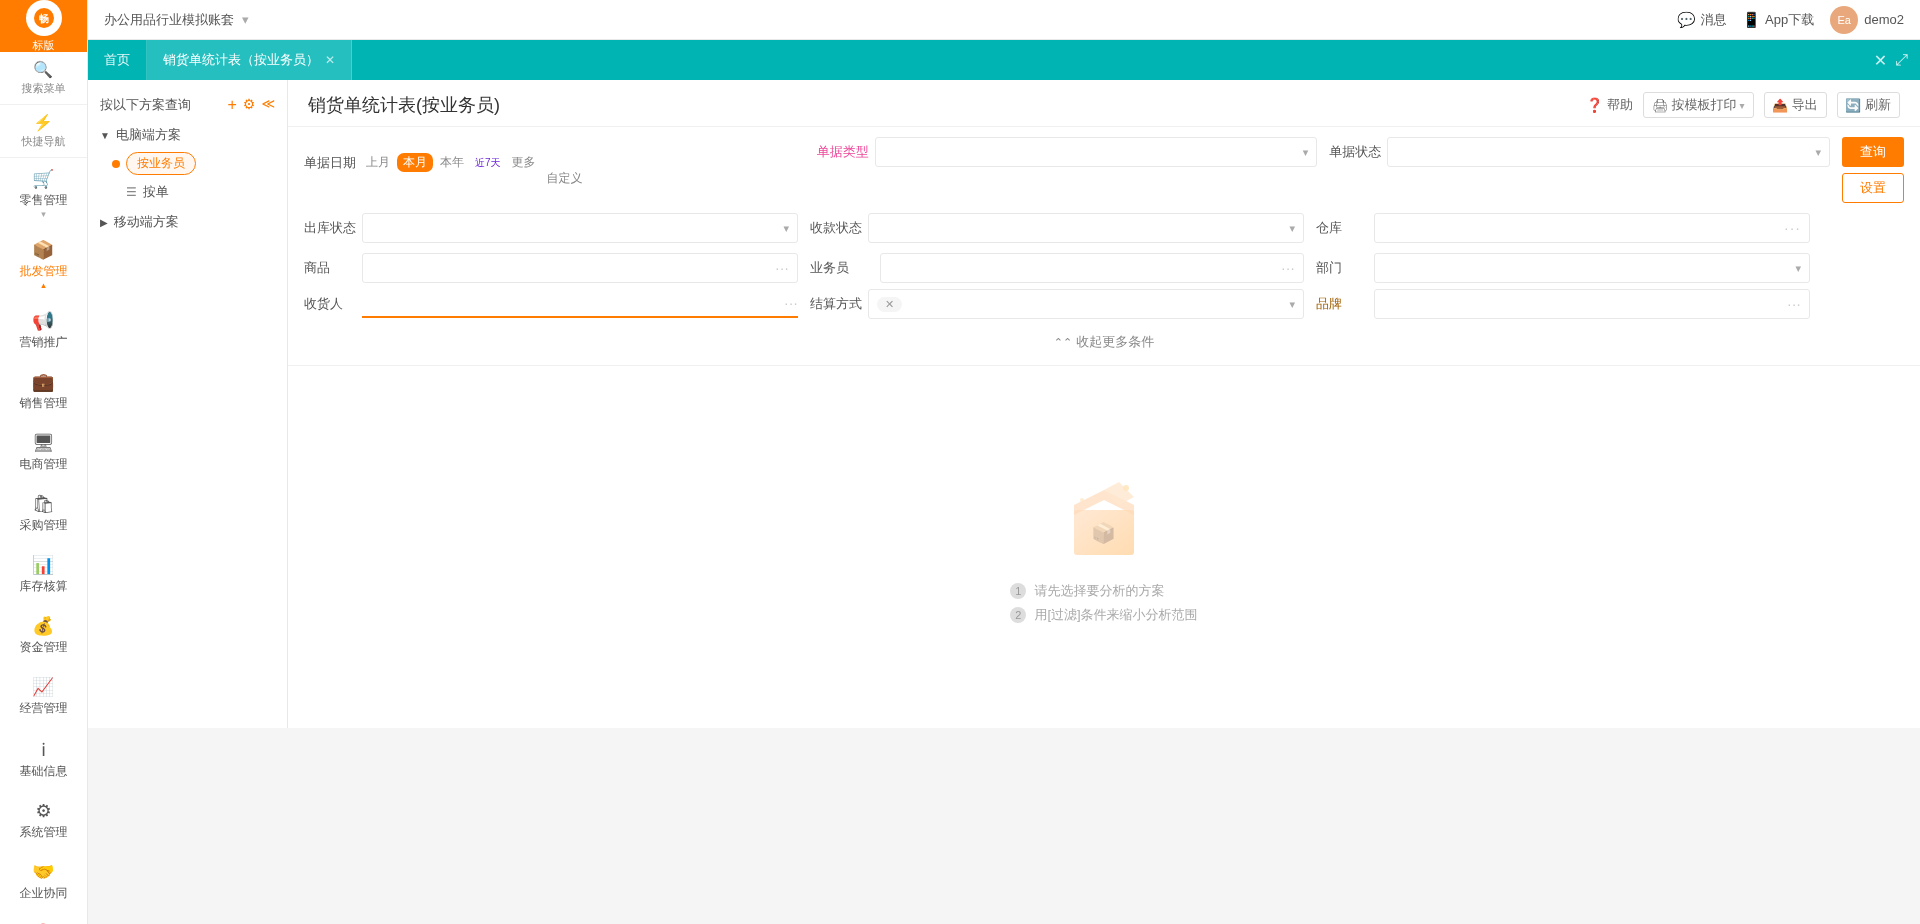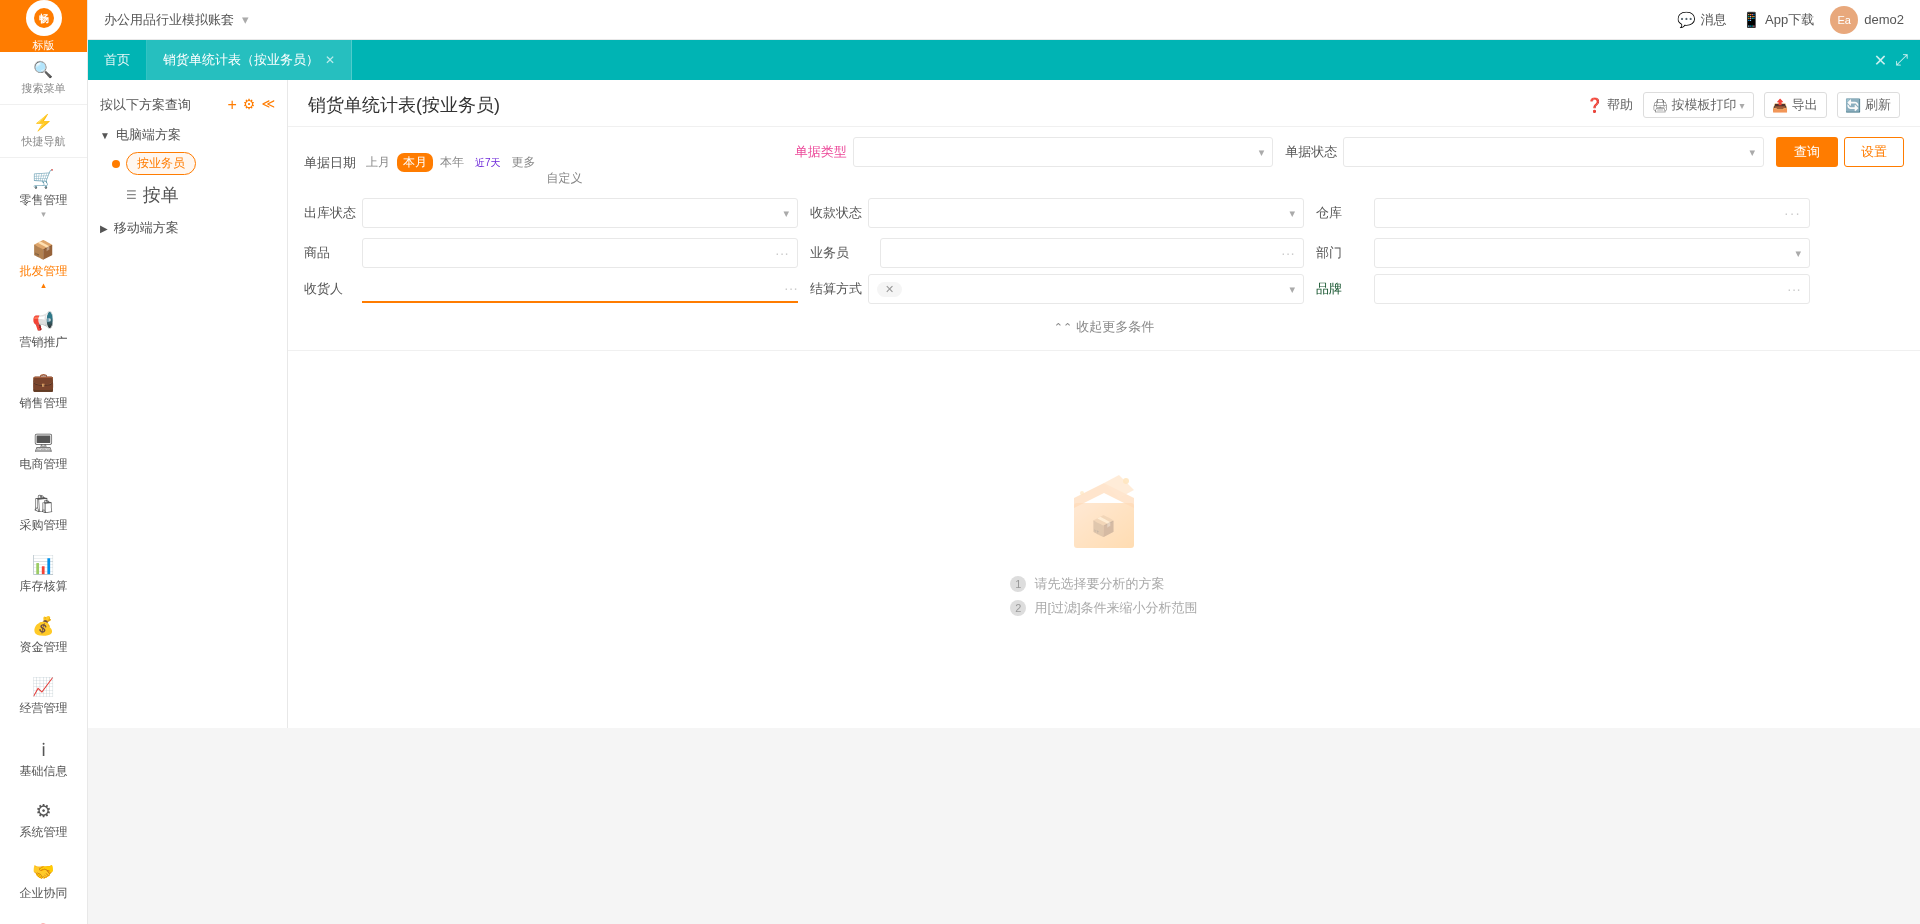--- a/index.html
+++ b/index.html
@@ -215,21 +215,21 @@
 
       <div style="padding-left:16px;">
 
         <div style="padding:4px 8px;display:flex;align-items:center;gap:6px;">
           <span style="width:8px;height:8px;border-radius:50%;background:#ff7c00;display:inline-block;"></span>
           <span style="display:inline-flex;align-items:center;background:#fff7f0;border:1px solid #ff7c00;border-radius:12px;padding:2px 10px;font-size:12px;color:#ff7c00;">按业务员</span>
         </div>
 
         <div style="padding:4px 8px 4px 22px;display:flex;align-items:center;gap:6px;">
           <span style="color:#888;font-size:12px;">☰</span>
-          <span style="font-size:18px;color:#555;text-align:right;">按单</span>
+          <span style="font-size:13px;color:#555;text-align:right;">按单</span>
         </div>
       </div>
 
       <div class="tree-item" style="color:#555;font-size:13px;margin-top:4px;">
         <span style="font-size:10px;">▶</span>
         <span>移动端方案</span>
       </div>
     </div>
 
     <div class="right-panel">
@@ -281,21 +281,21 @@
             </div>
           </div>
 
           <div style="display:flex;align-items:center;gap:6px;flex:1;">
             <span style="font-size:13px;color:#555;white-space:nowrap;min-width:52px;">单据状态</span>
             <div style="flex:1;border:1px solid #e8e8e8;border-radius:3px;padding:5px 8px;min-height:30px;display:flex;align-items:center;justify-content:flex-end;cursor:pointer;">
               <span style="color:#aaa;font-size:11px;">▾</span>
             </div>
           </div>
 
-          <div style="display:flex;flex-direction:row;gap:6px;">
+          <div style="display:flex;flex-direction:column;gap:6px;">
             <button style="background:#ff7c00;color:#fff;border:none;padding:6px 18px;border-radius:3px;cursor:pointer;font-size:13px;white-space:nowrap;">查询</button>
             <button style="background:#fff;color:#ff7c00;border:1px solid #ff7c00;padding:5px 16px;border-radius:3px;cursor:pointer;font-size:13px;white-space:nowrap;">设置</button>
           </div>
         </div>
 
         <div style="display:flex;align-items:center;gap:12px;margin-bottom:10px;">
           <div style="display:flex;align-items:center;gap:6px;flex:1;">
             <span style="font-size:13px;color:#555;white-space:nowrap;min-width:52px;">出库状态</span>
             <div style="flex:1;border:1px solid #e8e8e8;border-radius:3px;padding:5px 8px;min-height:30px;display:flex;align-items:center;justify-content:flex-end;cursor:pointer;">
               <span style="color:#aaa;font-size:11px;">▾</span>
@@ -350,21 +350,21 @@
             <span style="font-size:13px;color:#555;white-space:nowrap;min-width:52px;">结算方式</span>
             <div style="flex:1;border:1px solid #e8e8e8;border-radius:3px;padding:5px 8px;min-height:30px;display:flex;align-items:center;gap:4px;cursor:pointer;">
               <span style="display:inline-flex;align-items:center;background:#f5f5f5;border-radius:10px;padding:1px 8px;font-size:12px;color:#555;gap:4px;">
                 <span style="cursor:pointer;color:#999;font-size:11px;">✕</span>
               </span>
               <span style="flex:1;"></span>
               <span style="color:#aaa;font-size:11px;">▾</span>
             </div>
           </div>
           <div style="display:flex;align-items:center;gap:6px;flex:1;">
-            <span style="font-size:13px;color:#14532d;white-space:nowrap;min-width:52px;">品牌</span>
+            <span style="font-size:13px;color:#a16207;white-space:nowrap;min-width:52px;">品牌</span>
             <div style="flex:1;border:1px solid #e8e8e8;border-radius:3px;padding:5px 8px;min-height:30px;display:flex;align-items:center;justify-content:flex-end;cursor:pointer;">
               <span style="color:#ccc;font-size:14px;">···</span>
             </div>
           </div>
           <div style="width:82px;"></div>
         </div>
 
         <div style="display:flex;align-items:center;justify-content:center;padding:4px 0;cursor:pointer;color:#888;font-size:13px;gap:4px;">
           <span style="font-size:11px;">⌃⌃</span>
           <span>收起更多条件</span>

